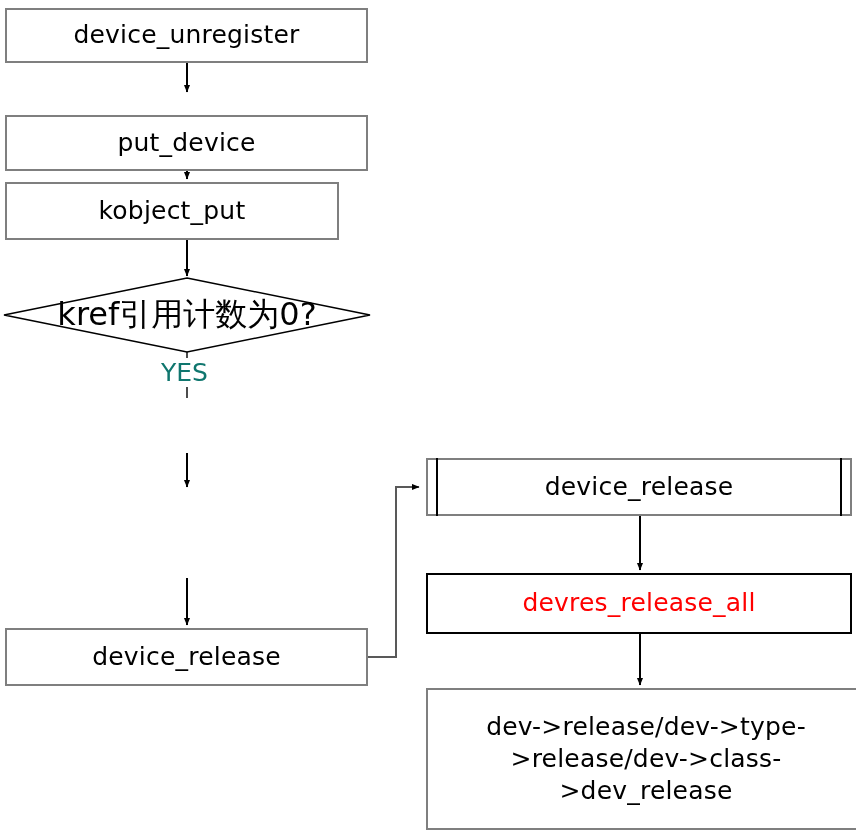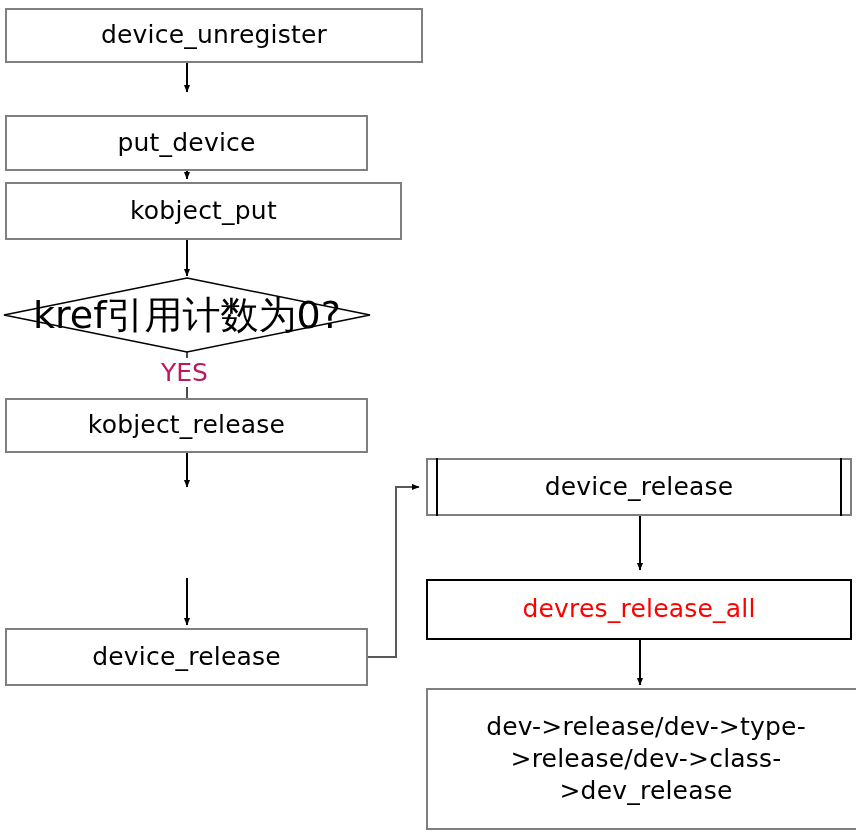--- a/index.html
+++ b/index.html
@@ -63,40 +63,40 @@
   }
   .diamond-label {
     position: absolute;
     left: 0;
     top: 0;
     width: 100%;
     height: 100%;
     display: flex;
     align-items: center;
     justify-content: center;
-    font-size: 38px;
+    font-size: 32px;
     color: #000000;
     white-space: nowrap;
   }
 
   
   .conn {
     position: absolute;
     left: 0;
     top: 0;
     width: 856px;
     height: 834px;
     pointer-events: none;
   }
 
   
   .edge-label {
     position: absolute;
     font-size: 25px;
-    color: #be185d;
+    color: #0f766e;
     background: #ffffff;
     padding: 0 3px;
     white-space: nowrap;
   }
 </style>
 </head>
 <body>
 
 <div id="canvas">
 
@@ -127,39 +127,38 @@
     </g>
 
     <g stroke="#000000" stroke-width="2" fill="none">
 
       <line x1="640" y1="516" x2="640" y2="570" marker-end="url(#arrowblk)"></line>
 
       <line x1="640" y1="634" x2="640" y2="685" marker-end="url(#arrowblk)"></line>
     </g>
   </svg>
 
-  <div class="node" style="left:5px; top:8px; width:418px; height:55px;">device_unregister</div>
+  <div class="node" style="left:5px; top:8px; width:363px; height:55px;">device_unregister</div>
 
   <div class="node" style="left:5px; top:96px; width:363px; height:56px;margin-top:19px;">put_device</div>
 
-  <div class="node" style="left:5px; top:182px; width:397px; height:58px;">kobject_put</div>
+  <div class="node" style="left:5px; top:182px; width:334px; height:58px;">kobject_put</div>
 
   <div class="diamond-wrap" style="left:3px; top:277px; width:368px; height:76px;">
     <svg viewBox="0 0 368 76" width="368" height="76" xmlns="http://www.w3.org/2000/svg">
       <polygon points="184,1 367,38 184,75 1,38" fill="#ffffff" stroke="#000000" stroke-width="1.6"></polygon>
     </svg>
     <div class="diamond-label">kref引用计数为0?</div>
   </div>
 
   <div class="edge-label" style="left:158px; top:358px;">YES</div>
 
-  <div class="node" style="left:5px; top:398px; width:363px; height:55px;">kobject_release</div>
 
 
   <div class="node" style="left:5px; top:628px; width:363px; height:58px;">device_release</div>
 
   <div class="node subroutine" style="left:426px; top:458px; width:426px; height:58px; border-color:#7f7f7f;">device_release</div>
 
-  <div class="node red-text" style="left:426px; top:573px; width:426px; height:61px; border-color:#000000;margin-top:6px;">devres_release_all</div>
+  <div class="node red-text" style="left:426px; top:573px; width:426px; height:61px; border-color:#000000;">devres_release_all</div>
 
   <div class="node" style="left:426px; top:688px; width:440px; height:142px; border-color:#7f7f7f; line-height:1.28;">dev-&gt;release/dev-&gt;type-&gt;release/dev-&gt;class-&gt;dev_release</div>
 
 </div>
 
 </body></html>

